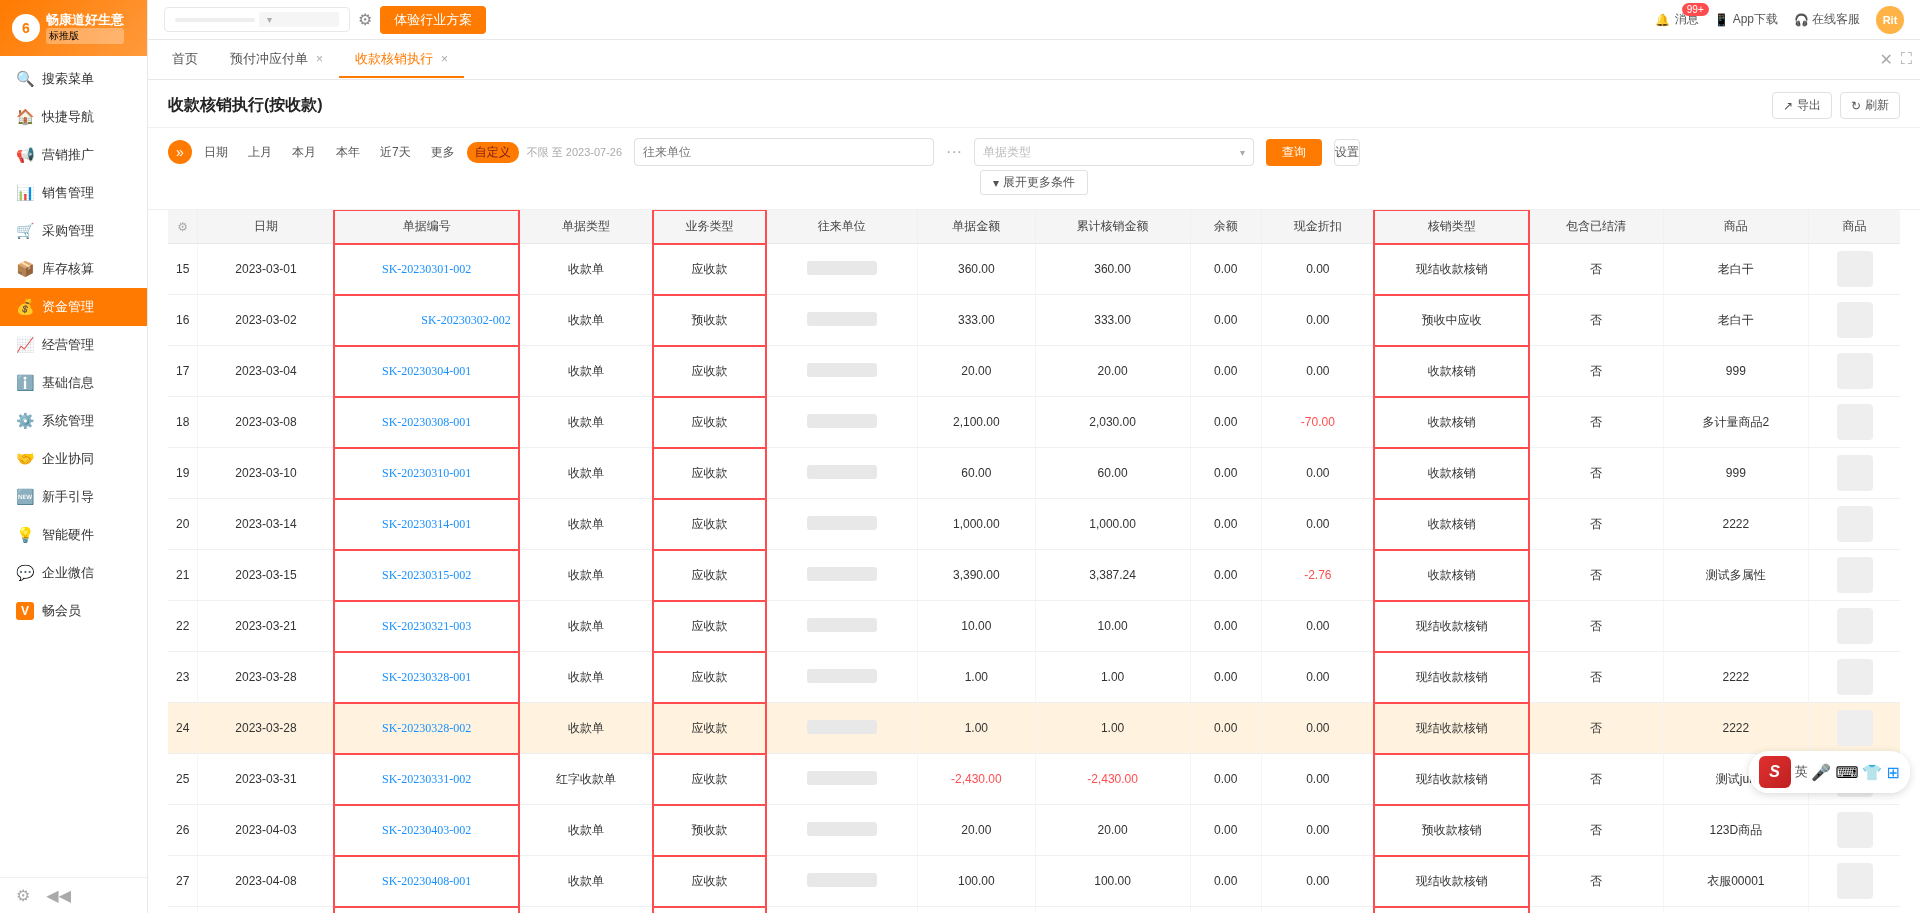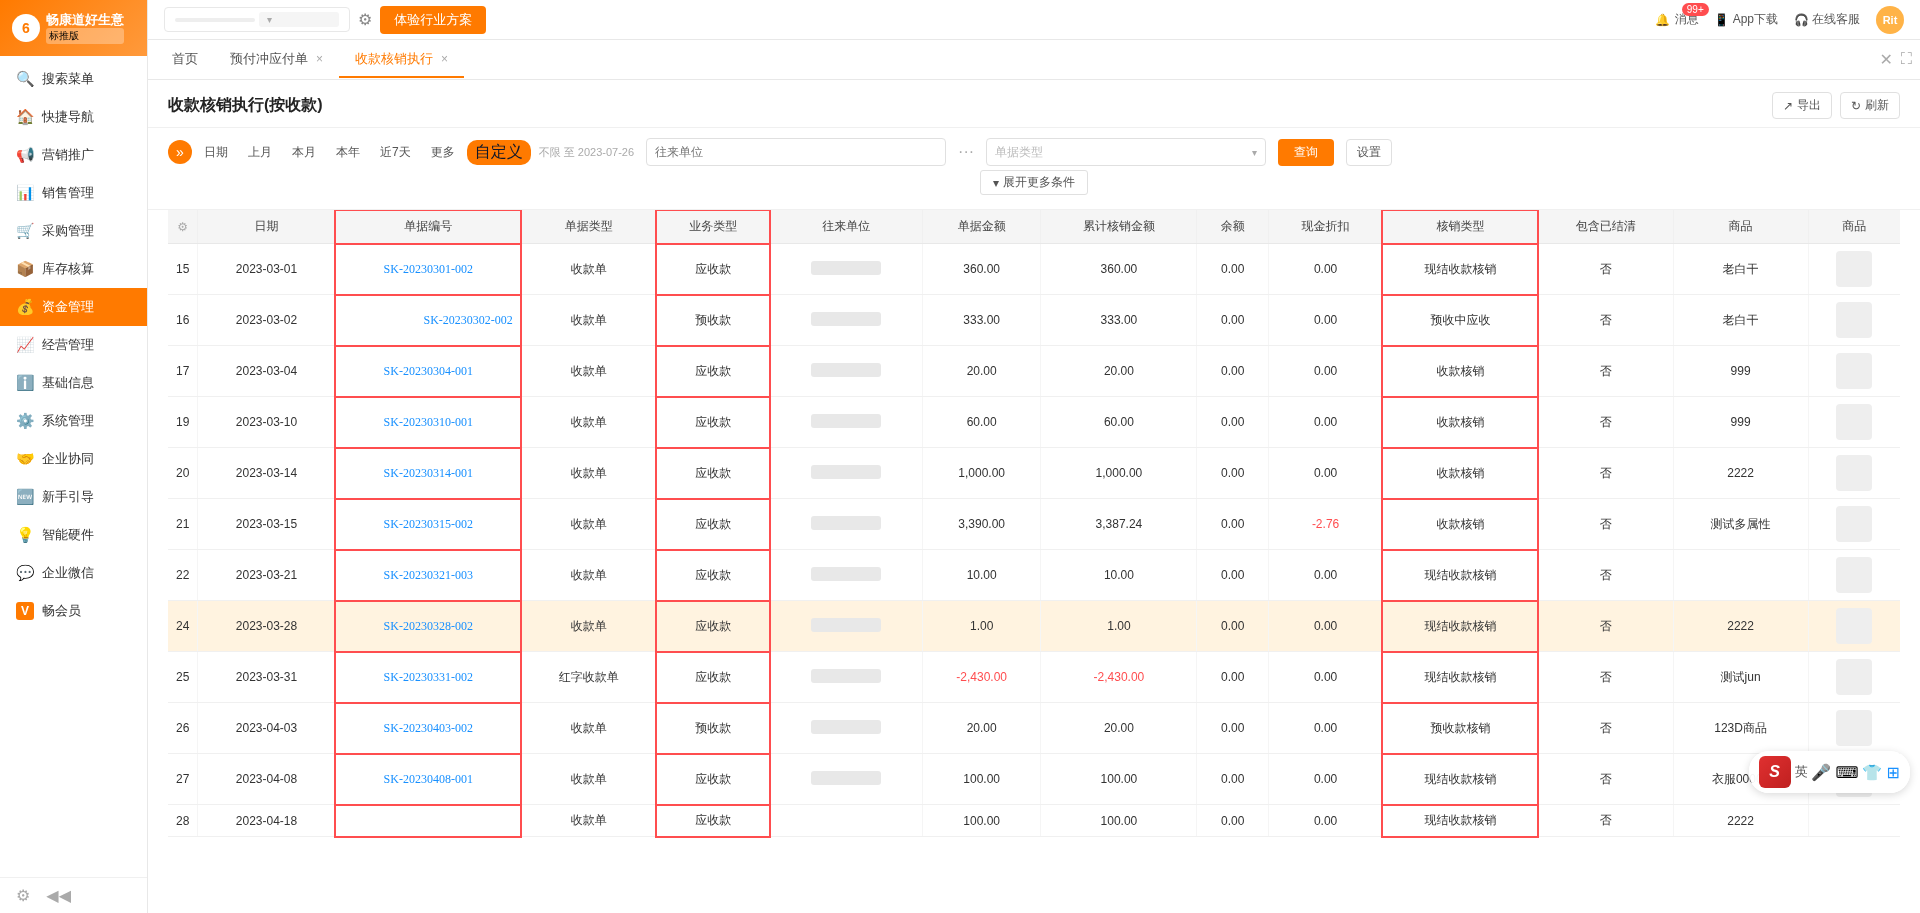--- a/index.html
+++ b/index.html
@@ -50,28 +50,28 @@
     .page-title-actions { display: flex; gap: 8px; }
     .page-title-btn { display: flex; align-items: center; gap: 4px; padding: 4px 10px; border: 1px solid #e0e0e0; border-radius: 4px; cursor: pointer; font-size: 12px; color: #555; background: #fff; }
 
     
     .filter-bar { background: #fff; padding: 10px 20px; border-bottom: 1px solid #f0f0f0; }
     .filter-row { display: flex; align-items: center; gap: 12px; flex-wrap: nowrap; }
     .filter-expand-btn { width: 24px; height: 24px; background: #ff7a00; border-radius: 50%; display: flex; align-items: center; justify-content: center; color: #fff; cursor: pointer; font-size: 14px; flex-shrink: 0; }
     .filter-label { font-size: 12px; color: #555; white-space: nowrap; }
     .filter-date-group { display: flex; align-items: center; gap: 4px; }
     .filter-date-btn { padding: 3px 8px; font-size: 12px; color: #555; cursor: pointer; border-radius: 3px; }
-    .filter-custom-btn { padding: 2px 8px; font-size: 16px; color: #0f172a; background: #ff7a00; border-radius: 10px; cursor: pointer; }
+    .filter-custom-btn { padding: 2px 8px; font-size: 12px; color: #7f1d1d; background: #ff7a00; border-radius: 10px; cursor: pointer; }
     .filter-input { flex: 1; min-width: 180px; max-width: 300px; height: 28px; border: 1px solid #e0e0e0; border-radius: 4px; padding: 0 8px; font-size: 12px; outline: none; }
     .filter-dots { color: #aaa; font-size: 16px; }
     .filter-select-wrap { flex: 1; min-width: 180px; max-width: 280px; height: 28px; border: 1px solid #e0e0e0; border-radius: 4px; padding: 0 8px; display: flex; align-items: center; justify-content: space-between; cursor: pointer; }
     .filter-select-text { font-size: 12px; color: #bbb; }
     .filter-select-arrow { font-size: 10px; color: #aaa; }
     .filter-query-btn { background: #ff7a00; color: #fff; border: none; border-radius: 4px; padding: 5px 16px; cursor: pointer; font-size: 12px; }
-    .filter-setting-btn { background: #fff; color: #555; border: 1px solid #e0e0e0; border-radius: 4px; padding: 4px 10px; cursor: pointer; font-size: 12px; }
+    .filter-setting-btn { background: #fff; color: #555; border: 1px solid #e0e0e0; border-radius: 4px; padding: 4px 0; cursor: pointer; font-size: 12px; }
 
     
     .filter-more-row { display: flex; justify-content: center; padding: 4px 0; }
     .filter-more-btn { display: flex; align-items: center; gap: 4px; font-size: 12px; color: #555; cursor: pointer; padding: 3px 12px; border: 1px solid #e0e0e0; border-radius: 3px; background: #fff; }
 
     
     .table-wrap { flex: 1; overflow: auto; background: #fff; margin: 0; padding: 0 20px; }
 
     
     table { width: 100%; border-collapse: collapse; min-width: 1400px; }
@@ -334,20 +334,36 @@
     <td class="">20.00</td>
     <td class="">20.00</td>
     <td>0.00</td>
     <td class="">0.00</td>
     <td style="outline:2px solid #ff4d4f;outline-offset:-1px;">收款核销</td>
     <td>否</td>
     <td>999</td>
     <td><span style="display:inline-block;width:36px;height:36px;background:#eee;border-radius:4px;vertical-align:middle;"></span></td>
   </tr>
             <tr>
+    <td>18</td>
+    <td>2023-03-08</td>
+    <td style="outline:2px solid #ff4d4f;outline-offset:-1px;"><a class="link-cell">SK-20230308-001</a></td>
+    <td>收款单</td>
+    <td style="outline:2px solid #ff4d4f;outline-offset:-1px;">应收款</td>
+    <td style="min-width:80px;"><span style="display:inline-block;width:70px;height:14px;background:#e8e8e8;border-radius:3px;"></span></td>
+    <td class="">2,100.00</td>
+    <td class="">2,030.00</td>
+    <td>0.00</td>
+    <td class="negative">-70.00</td>
+    <td style="outline:2px solid #ff4d4f;outline-offset:-1px;">收款核销</td>
+    <td>否</td>
+    <td>多计量商品2</td>
+    <td><span style="display:inline-block;width:36px;height:36px;background:#eee;border-radius:4px;vertical-align:middle;"></span></td>
+  </tr>
+            <tr>
     <td>19</td>
     <td>2023-03-10</td>
     <td style="outline:2px solid #ff4d4f;outline-offset:-1px;text-align:center;"><a class="link-cell">SK-20230310-001</a></td>
     <td>收款单</td>
     <td style="outline:2px solid #ff4d4f;outline-offset:-1px;">应收款</td>
     <td style="min-width:80px;"><span style="display:inline-block;width:70px;height:14px;background:#e8e8e8;border-radius:3px;"></span></td>
     <td class="">60.00</td>
     <td class="">60.00</td>
     <td>0.00</td>
     <td class="">0.00</td>
@@ -395,20 +411,36 @@
     <td>收款单</td>
     <td style="outline:2px solid #ff4d4f;outline-offset:-1px;">应收款</td>
     <td style="min-width:80px;"><span style="display:inline-block;width:70px;height:14px;background:#e8e8e8;border-radius:3px;"></span></td>
     <td class="">10.00</td>
     <td class="">10.00</td>
     <td>0.00</td>
     <td class="">0.00</td>
     <td style="outline:2px solid #ff4d4f;outline-offset:-1px;">现结收款核销</td>
     <td>否</td>
     <td></td>
+    <td><span style="display:inline-block;width:36px;height:36px;background:#eee;border-radius:4px;vertical-align:middle;"></span></td>
+  </tr>
+            <tr>
+    <td>23</td>
+    <td>2023-03-28</td>
+    <td style="outline:2px solid #ff4d4f;outline-offset:-1px;"><a class="link-cell">SK-20230328-001</a></td>
+    <td>收款单</td>
+    <td style="outline:2px solid #ff4d4f;outline-offset:-1px;">应收款</td>
+    <td style="min-width:80px;"><span style="display:inline-block;width:70px;height:14px;background:#e8e8e8;border-radius:3px;"></span></td>
+    <td class="">1.00</td>
+    <td class="">1.00</td>
+    <td>0.00</td>
+    <td class="">0.00</td>
+    <td style="outline:2px solid #ff4d4f;outline-offset:-1px;">现结收款核销</td>
+    <td>否</td>
+    <td>2222</td>
     <td><span style="display:inline-block;width:36px;height:36px;background:#eee;border-radius:4px;vertical-align:middle;"></span></td>
   </tr>
             <tr class="highlight">
     <td>24</td>
     <td>2023-03-28</td>
     <td style="outline:2px solid #ff4d4f;outline-offset:-1px;"><a class="link-cell">SK-20230328-002</a></td>
     <td>收款单</td>
     <td style="outline:2px solid #ff4d4f;outline-offset:-1px;">应收款</td>
     <td style="min-width:80px;"><span style="display:inline-block;width:70px;height:14px;background:#e8e8e8;border-radius:3px;"></span></td>
     <td class="">1.00</td>

